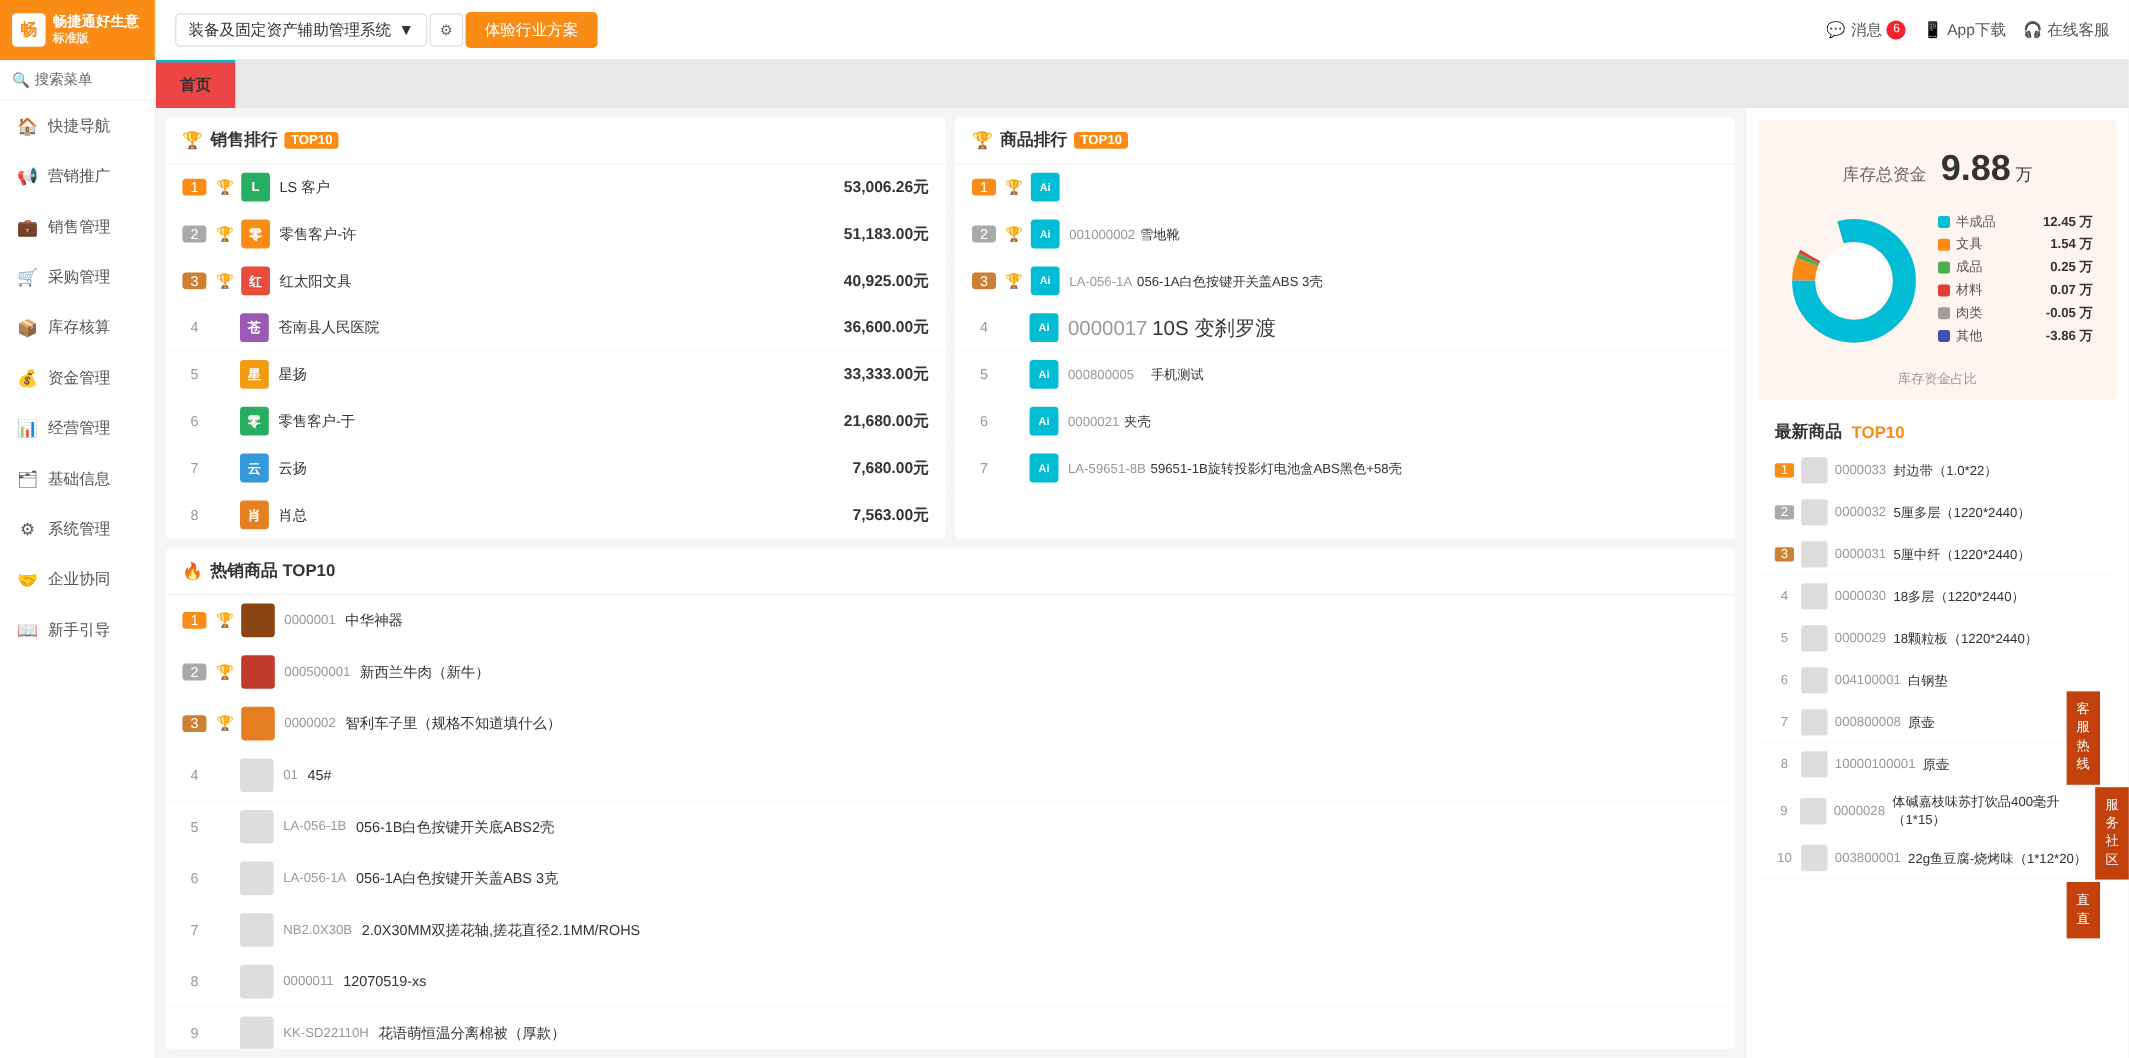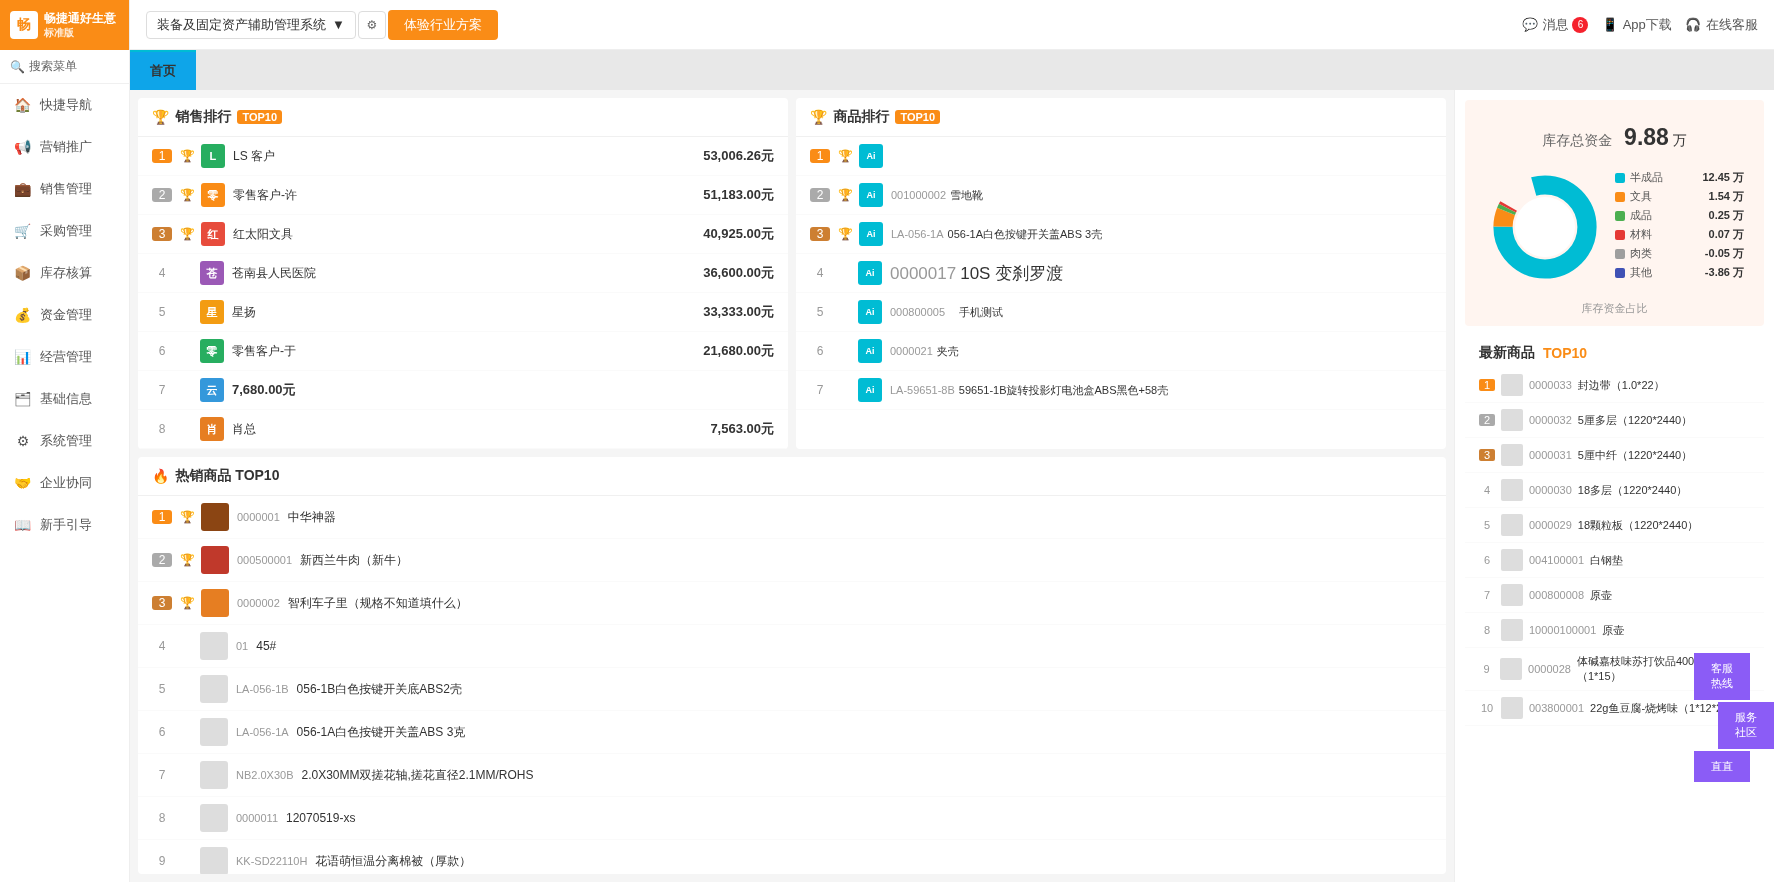--- a/index.html
+++ b/index.html
@@ -24,21 +24,21 @@
     .topbar-selector { display: flex; align-items: center; gap: 6px; border: 1px solid #ddd; border-radius: 4px; padding: 4px 10px; cursor: pointer; font-size: 13px; color: #333; }
     .topbar-settings { width: 28px; height: 28px; border: 1px solid #ddd; border-radius: 4px; display: flex; align-items: center; justify-content: center; cursor: pointer; color: #666; }
     .topbar-btn { background: #fa8c16; color: #fff; border: none; border-radius: 4px; padding: 6px 16px; cursor: pointer; font-size: 13px; }
     .topbar-right { display: flex; align-items: center; gap: 14px; }
     .topbar-right-item { display: flex; align-items: center; gap: 4px; cursor: pointer; color: #555; font-size: 13px; }
     .badge { background: #f5222d; color: #fff; border-radius: 8px; padding: 0 4px; font-size: 10px; min-width: 16px; height: 16px; display: flex; align-items: center; justify-content: center; }
 
     
     .nav-tabs { background: #e8e8e8; display: flex; align-items: center; }
     .nav-tab { padding: 10px 20px; cursor: pointer; font-size: 13px; color: #555; background: #e8e8e8; }
-    .nav-tab.active { background: #0ea5e9; color: #333; font-weight: bold; border-top: 2px solid #00bcd4; }
+    .nav-tab.active { background: #ef4444; color: #333; font-weight: bold; border-top: 2px solid #00bcd4; }
 
     
     .content { flex: 1; display: flex; overflow: hidden; background: #f5f5f5; }
 
     
     .middle-panel { flex: 1; overflow-y: auto; padding: 0; display: flex; flex-direction: column; }
 
     
     .right-panel { width: 320px; background: #fff; border-left: 1px solid #eee; overflow-y: auto; padding: 10px; }
 
@@ -56,21 +56,21 @@
     .rank-amount { font-size: 13px; color: #333; font-weight: bold; }
 
     
     .product-row { display: flex; align-items: center; padding: 7px 14px; border-bottom: 1px solid #fafafa; }
     .product-img { width: 28px; height: 28px; background: #ddd; border-radius: 3px; margin-right: 8px; overflow: hidden; display: flex; align-items: center; justify-content: center; color: #999; font-size: 10px; flex-shrink: 0; }
     .product-code { color: #999; font-size: 11px; margin-right: 8px; }
     .product-name { flex: 1; font-size: 12px; color: #333; }
 
     
     .inventory-total { text-align: center; padding: 14px 10px 6px; font-size: 14px; color: #666; }
-    .inventory-total .amount { font-size: 23px; font-weight: bold; color: #333; }
+    .inventory-total .amount { font-size: 30px; font-weight: bold; color: #333; }
     .inventory-total .unit { font-size: 14px; color: #333; }
 
     
     .chart-area { display: flex; align-items: center; padding: 10px; gap: 10px; }
     .donut-chart { position: relative; width: 120px; height: 120px; flex-shrink: 0; }
     .donut-chart svg { width: 100%; height: 100%; }
     .legend-area { flex: 1; }
     .legend-item { display: flex; align-items: center; gap: 5px; margin-bottom: 4px; font-size: 11px; justify-content: space-between; }
     .legend-dot { width: 10px; height: 10px; border-radius: 2px; flex-shrink: 0; }
     .legend-label { flex: 1; color: #555; }
@@ -84,21 +84,21 @@
     .latest-rank { width: 16px; text-align: center; color: #999; font-size: 11px; margin-right: 6px; }
     .latest-rank.r1 { background: #fa8c16; color: #fff; border-radius: 2px; }
     .latest-rank.r2 { background: #aaa; color: #fff; border-radius: 2px; }
     .latest-rank.r3 { background: #cd7f32; color: #fff; border-radius: 2px; }
     .latest-img { width: 22px; height: 22px; background: #ddd; border-radius: 2px; margin-right: 6px; flex-shrink: 0; display: flex; align-items: center; justify-content: center; color: #aaa; font-size: 9px; }
     .latest-code { color: #999; font-size: 11px; margin-right: 6px; }
     .latest-name { font-size: 11px; color: #333; }
 
     
     .cs-buttons { position: fixed; right: 0; bottom: 100px; display: flex; flex-direction: column; gap: 2px; }
-    .cs-btn { background: #8b5cf6; color: #fff; padding: 8px 6px; font-size: 11px; text-align: center; cursor: pointer; line-height: 1.4; width: 56px; }
+    .cs-btn { background: #c2410c; color: #fff; padding: 8px 6px; font-size: 11px; text-align: center; cursor: pointer; line-height: 1.4; width: 28px; }
 
     .scrollbar-thin::-webkit-scrollbar { width: 4px; }
     .scrollbar-thin::-webkit-scrollbar-thumb { background: #ccc; border-radius: 2px; }
   </style>
 </head>
 <body>
 
 <div class="sidebar">
   <div class="sidebar-logo">
     <div class="logo-icon">畅</div>
@@ -245,20 +245,21 @@
               <span class="rank-num">6</span>
               <span style="margin-right:6px;width:14px;"></span>
               <span class="rank-avatar" style="background:#27ae60;">零</span>
               <span class="rank-name">零售客户-于</span>
               <span class="rank-amount">21,680.00元</span>
             </div>
             <div class="rank-row">
               <span class="rank-num">7</span>
               <span style="margin-right:6px;width:14px;"></span>
               <span class="rank-avatar" style="background:#3498db;">云</span>
+              <span class="rank-name">云扬</span>
               <span class="rank-amount">7,680.00元</span>
             </div>
             <div class="rank-row">
               <span class="rank-num">8</span>
               <span style="margin-right:6px;width:14px;"></span>
               <span class="rank-avatar" style="background:#e67e22;">肖</span>
               <span class="rank-name">肖总</span>
               <span class="rank-amount">7,563.00元</span>
             </div>
           </div>

